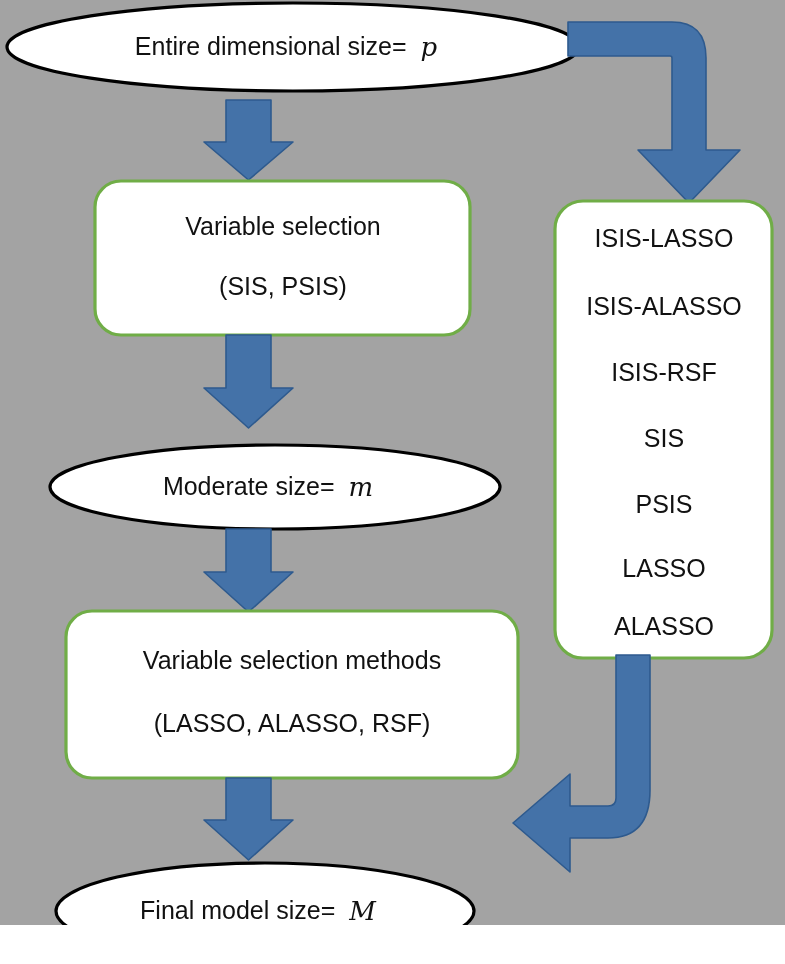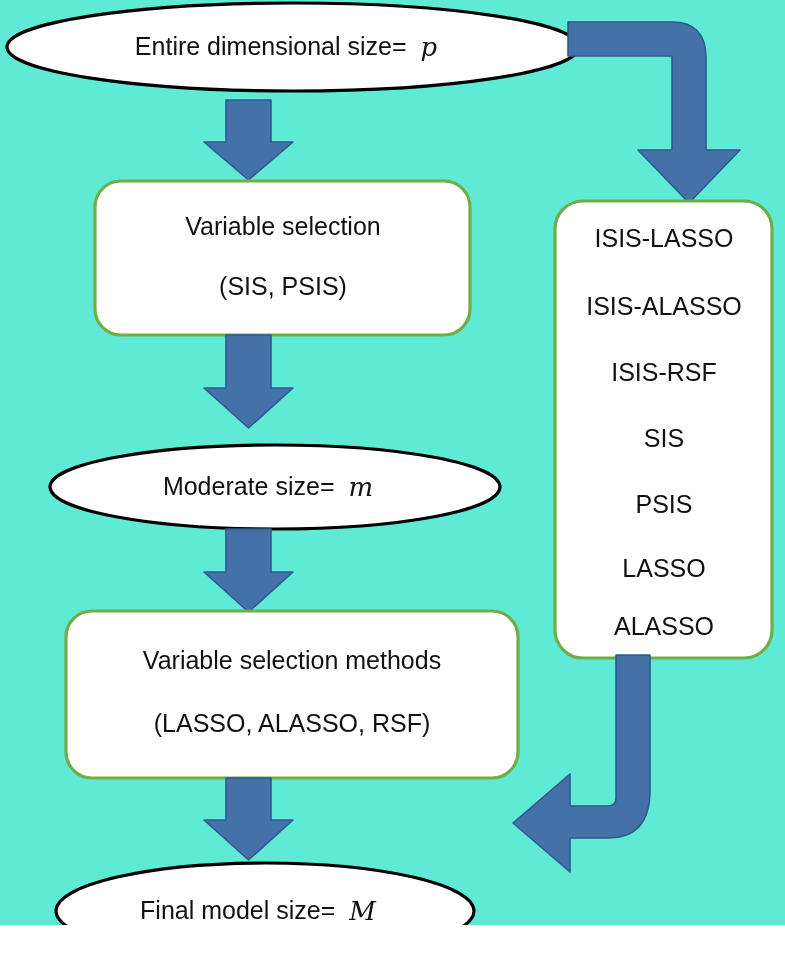--- a/index.html
+++ b/index.html
@@ -7,21 +7,21 @@
     padding: 0;
     background: #ffffff;
   }
   body {
     font-family: "Liberation Sans", sans-serif;
   }
   #canvas {
     position: relative;
     width: 785px;
     height: 925px;
-    background: #5eead4;
+    background: #a3a3a3;
     overflow: hidden;
   }
   #flow-svg {
     position: absolute;
     left: 0;
     top: 0;
     width: 785px;
     height: 964px;
   }
   .node-text {

